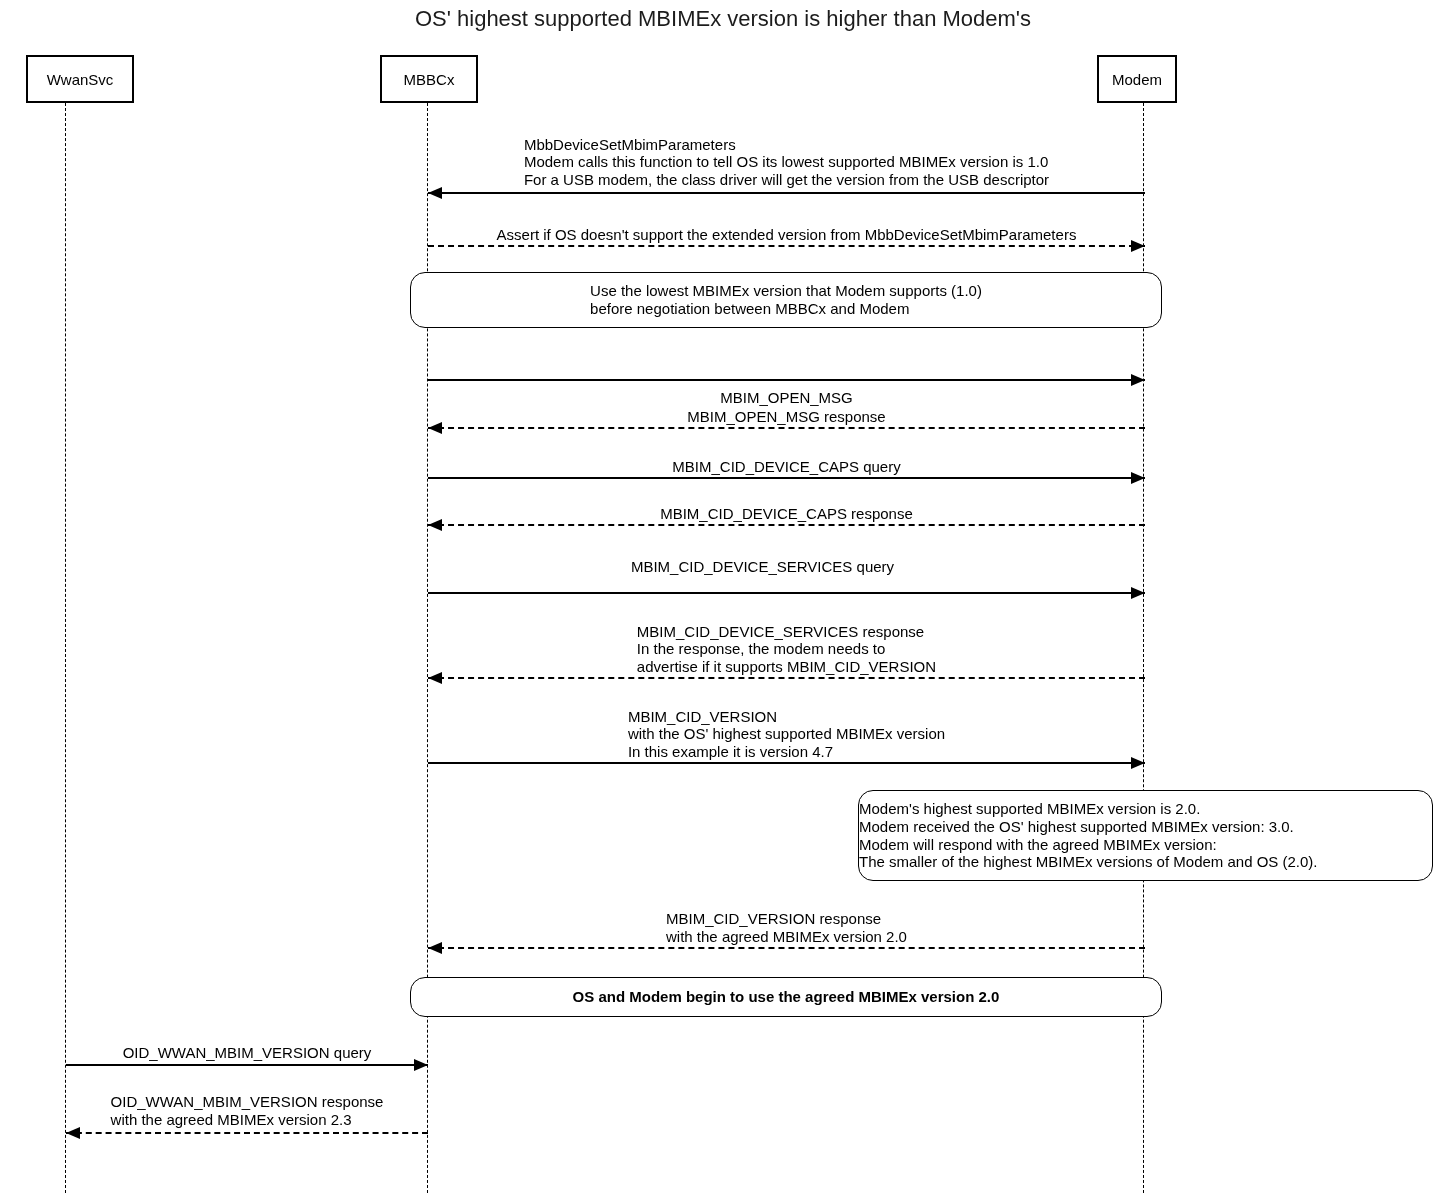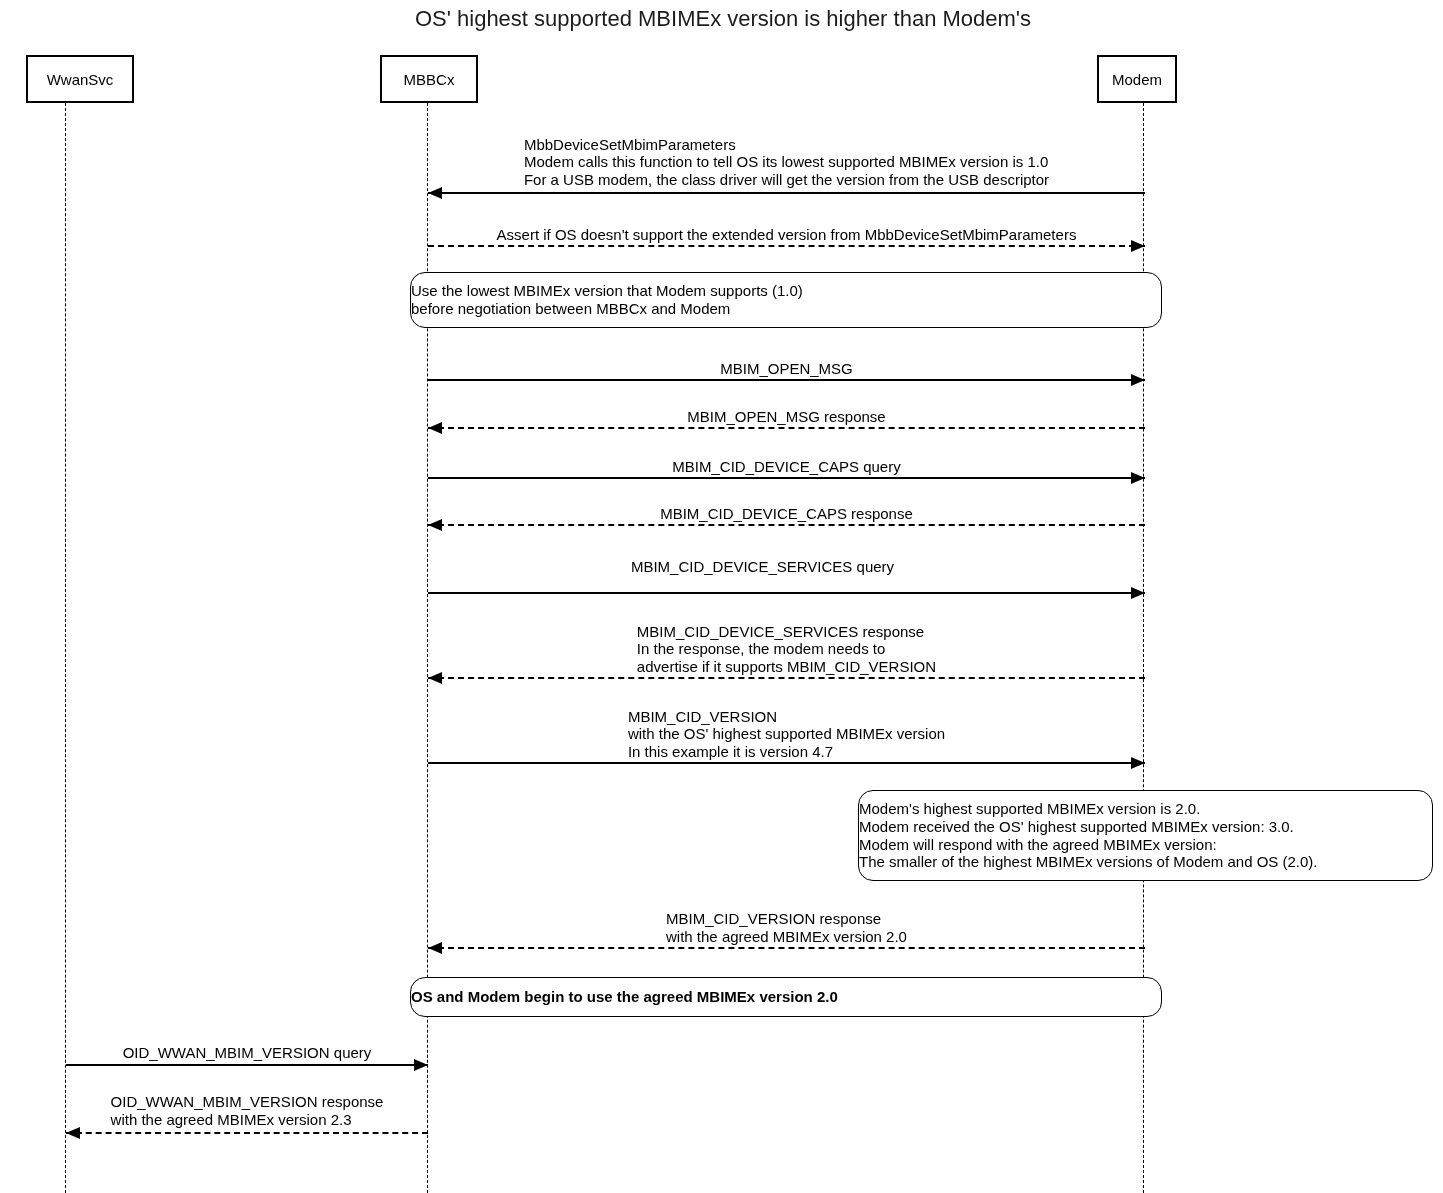--- a/index.html
+++ b/index.html
@@ -32,21 +32,21 @@
   .msg-label > span{white-space:pre-line;text-align:left;}
   .mline{position:absolute;height:0;border-top:2px solid #000;z-index:3;}
   .mline.dashed{border-top-style:dashed;}
   .ah{position:absolute;width:0;height:0;
     border-top:6px solid transparent;border-bottom:6px solid transparent;z-index:4;}
   .ah.right{border-left:14px solid #000;}
   .ah.left{border-right:14px solid #000;}
   .noteblock{
     position:absolute;border:1.5px solid #000;border-radius:15px;
     background:#fff;box-sizing:border-box;
-    display:flex;align-items:center;
+    display:flex;align-items:center;justify-content:center;
     font-size:15px;line-height:18px;z-index:2;
   }
   .noteblock > span{white-space:pre-line;text-align:left;}
   .noteblock.side{justify-content:flex-start;line-height:17.8px;}
 </style>
 </head>
 <body>
 
 <div class="canvas">
 
@@ -78,21 +78,21 @@
     <span>Assert if OS doesn't support the extended version from MbbDeviceSetMbimParameters</span>
   </div>
   <div class="mline dashed" style="left:428px;width:717px;top:245px;"></div>
   <div class="ah right" style="left:1131px;top:240px;"></div>
 
   <div class="noteblock" style="left:410px;top:272px;width:752px;height:56px;">
     <span>Use the lowest MBIMEx version that Modem supports (1.0)
 before negotiation between MBBCx and Modem</span>
   </div>
 
-  <div class="msg-label" style="left:428px;width:717px;bottom:816px;">
+  <div class="msg-label" style="left:428px;width:717px;bottom:787px;">
     <span>MBIM_OPEN_MSG</span>
   </div>
   <div class="mline" style="left:428px;width:717px;top:379px;"></div>
   <div class="ah right" style="left:1131px;top:374px;"></div>
 
   <div class="msg-label" style="left:428px;width:717px;bottom:768px;">
     <span>MBIM_OPEN_MSG response</span>
   </div>
   <div class="mline dashed" style="left:428px;width:717px;top:427px;"></div>
   <div class="ah left" style="left:428px;top:422px;"></div>

